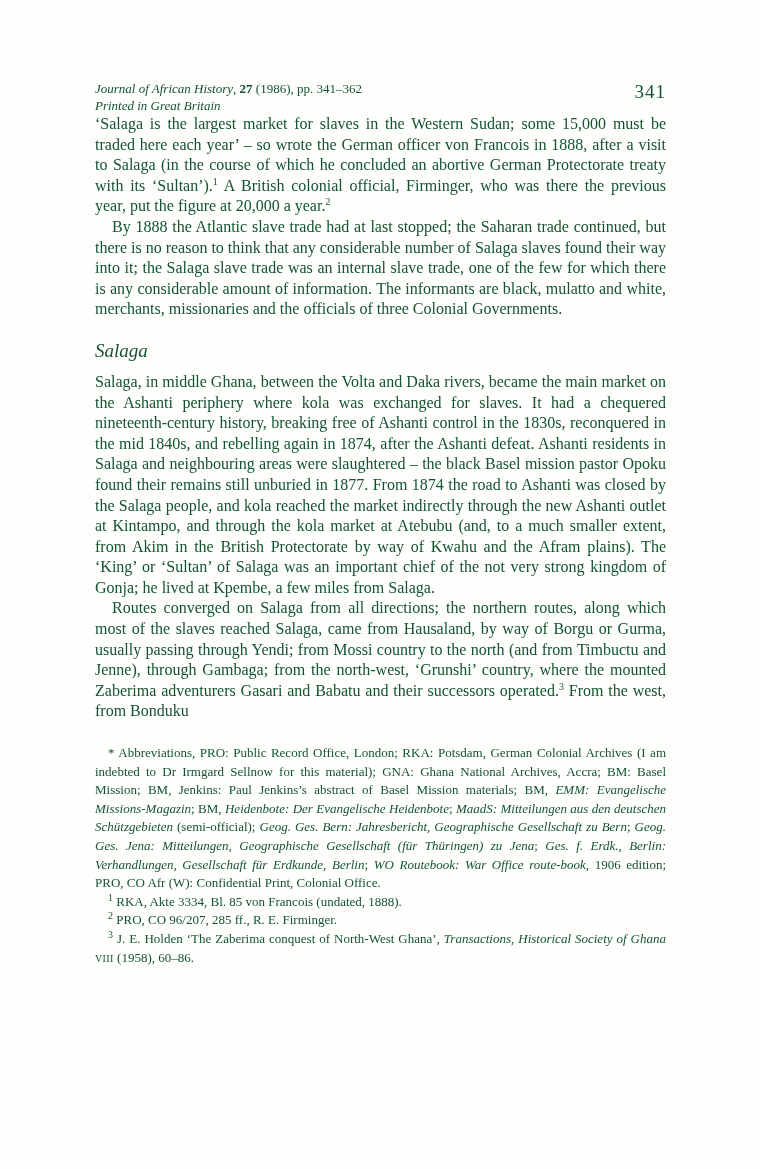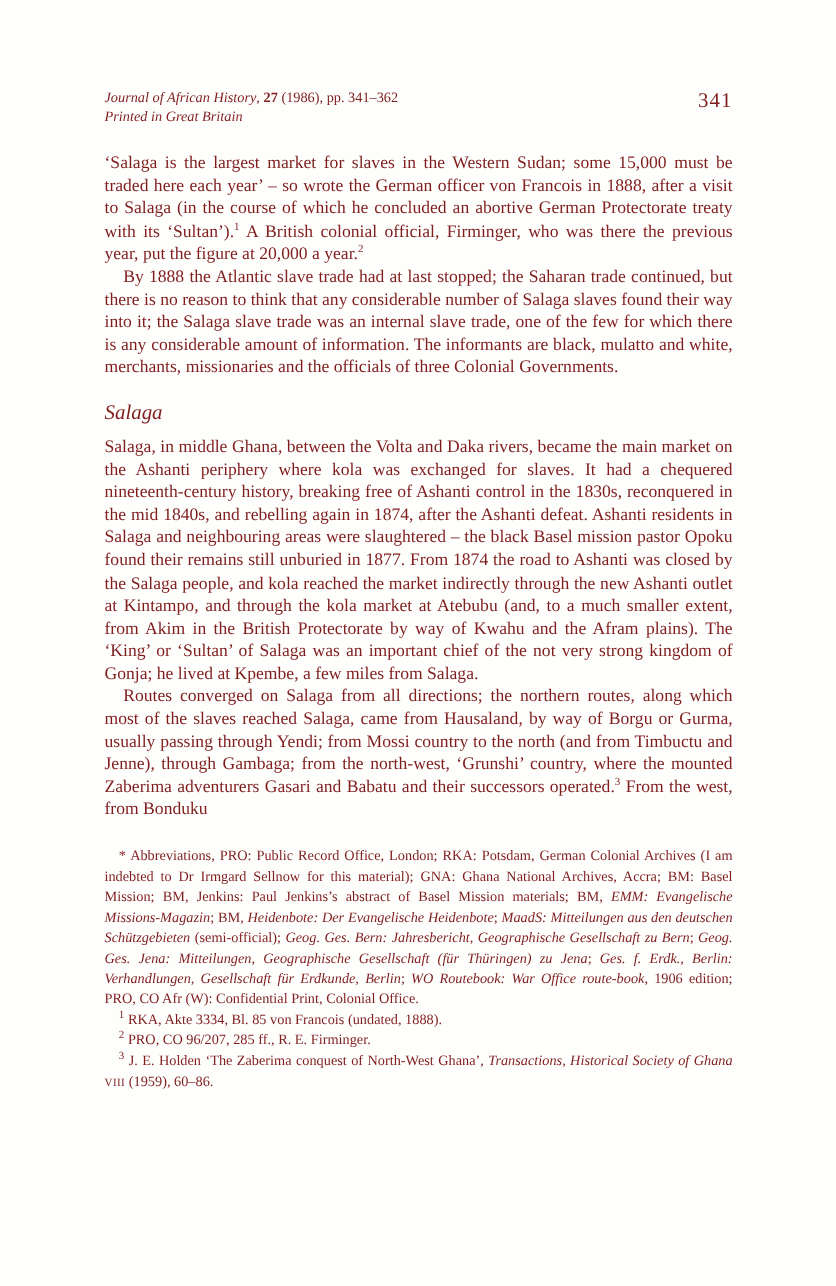--- a/index.html
+++ b/index.html
@@ -2,21 +2,21 @@
 <html><head>
 <meta charset="utf-8">
 <style>
   html, body { margin: 0; padding: 0; background: #ffffff; }
   .page {
     position: relative;
     width: 760px;
     height: 1169px;
     box-sizing: border-box;
     background: #fefefd;
-    color: #7f1d1d;
+    color: #14532d;
     font-family: "Liberation Serif", "DejaVu Serif", serif;
     padding: 80px 94px 30px 95px;
     overflow: hidden;
   }
   .running-head {
     display: flex;
     justify-content: space-between;
     align-items: flex-start;
   }
   .rh-left { font-size: 13px; line-height: 17px; }
@@ -32,21 +32,20 @@
   }
   .byline {
     font-size: 11.5px;
     text-align: center;
     letter-spacing: 2.6px;
     word-spacing: 5px;
     margin-top: 24px;
     line-height: 14px;
   }
   .body-text {
-    margin-top: 25px;
     font-size: 16px;
     line-height: 20.6px;
     text-align: justify;
   }
   .para { margin: 0; }
   .para.indent { text-indent: 17px; }
   .section-heading {
     font-size: 19px;
     font-style: italic;
     font-weight: normal;
@@ -88,16 +87,16 @@
     <h2 class="section-heading">Salaga</h2>
 
     <p class="para"><span>Salaga, in middle Ghana, between the Volta and Daka rivers, became the main market on the Ashanti periphery where kola was exchanged for slaves. It had a chequered nineteenth-century history, breaking free of Ashanti control in the 1830s, reconquered in the mid 1840s, and rebelling again in 1874, after the Ashanti defeat. Ashanti residents in Salaga and neighbouring areas were slaughtered – the black Basel mission pastor Opoku found their remains still unburied in 1877. From 1874 the road to Ashanti was closed by the Salaga people, and kola reached the market indirectly through the new Ashanti outlet at Kintampo, and through the kola market at Atebubu (and, to a much smaller extent, from Akim in the British Protectorate by way of Kwahu and the Afram plains). The ‘King’ or ‘Sultan’ of Salaga was an important chief of the not very strong kingdom of Gonja; he lived at Kpembe, a few miles from Salaga.</span></p>
     <p class="para indent"><span>Routes converged on Salaga from all directions; the northern routes, along which most of the slaves reached Salaga, came from Hausaland, by way of Borgu or Gurma, usually passing through Yendi; from Mossi country to the north (and from Timbuctu and Jenne), through Gambaga; from the north-west, ‘Grunshi’ country, where the mounted Zaberima adventurers Gasari and Babatu and their successors operated.</span><sup>3</sup><span> From the west, from Bonduku</span></p>
   </div>
 
   <div class="footnotes">
     <p class="fn"><span>* Abbreviations, PRO: Public Record Office, London; RKA: Potsdam, German Colonial Archives (I am indebted to Dr Irmgard Sellnow for this material); GNA: Ghana National Archives, Accra; BM: Basel Mission; BM, Jenkins: Paul Jenkins’s abstract of Basel Mission materials; BM, </span><span class="i">EMM: Evangelische Missions-Magazin</span><span>; BM, </span><span class="i">Heidenbote: Der Evangelische Heidenbote</span><span>; </span><span class="i">MaadS: Mitteilungen aus den deutschen Schützgebieten</span><span> (semi-official); </span><span class="i">Geog. Ges. Bern: Jahresbericht, Geographische Gesellschaft zu Bern</span><span>; </span><span class="i">Geog. Ges. Jena: Mitteilungen, Geographische Gesellschaft (für Thüringen) zu Jena</span><span>; </span><span class="i">Ges. f. Erdk., Berlin: Verhandlungen, Gesellschaft für Erdkunde, Berlin</span><span>; </span><span class="i">WO Routebook: War Office route-book</span><span>, 1906 edition; PRO, CO Afr (W): Confidential Print, Colonial Office.</span></p>
     <p class="fn"><sup>1</sup><span> RKA, Akte 3334, Bl. 85 von Francois (undated, 1888).</span></p>
     <p class="fn"><sup>2</sup><span> PRO, CO 96/207, 285 ff., R. E. Firminger.</span></p>
-    <p class="fn"><sup>3</sup><span> J. E. Holden ‘The Zaberima conquest of North-West Ghana’, </span><span class="i">Transactions, Historical Society of Ghana</span><span> </span><span class="sc">VIII</span><span> (1959), 60–86.</span></p>
+    <p class="fn"><sup>3</sup><span> J. E. Holden ‘The Zaberima conquest of North-West Ghana’, </span><span class="i">Transactions, Historical Society of Ghana</span><span> </span><span class="sc">VIII</span><span> (1958), 60–86.</span></p>
   </div>
 
 </div>
 
 </body></html>

